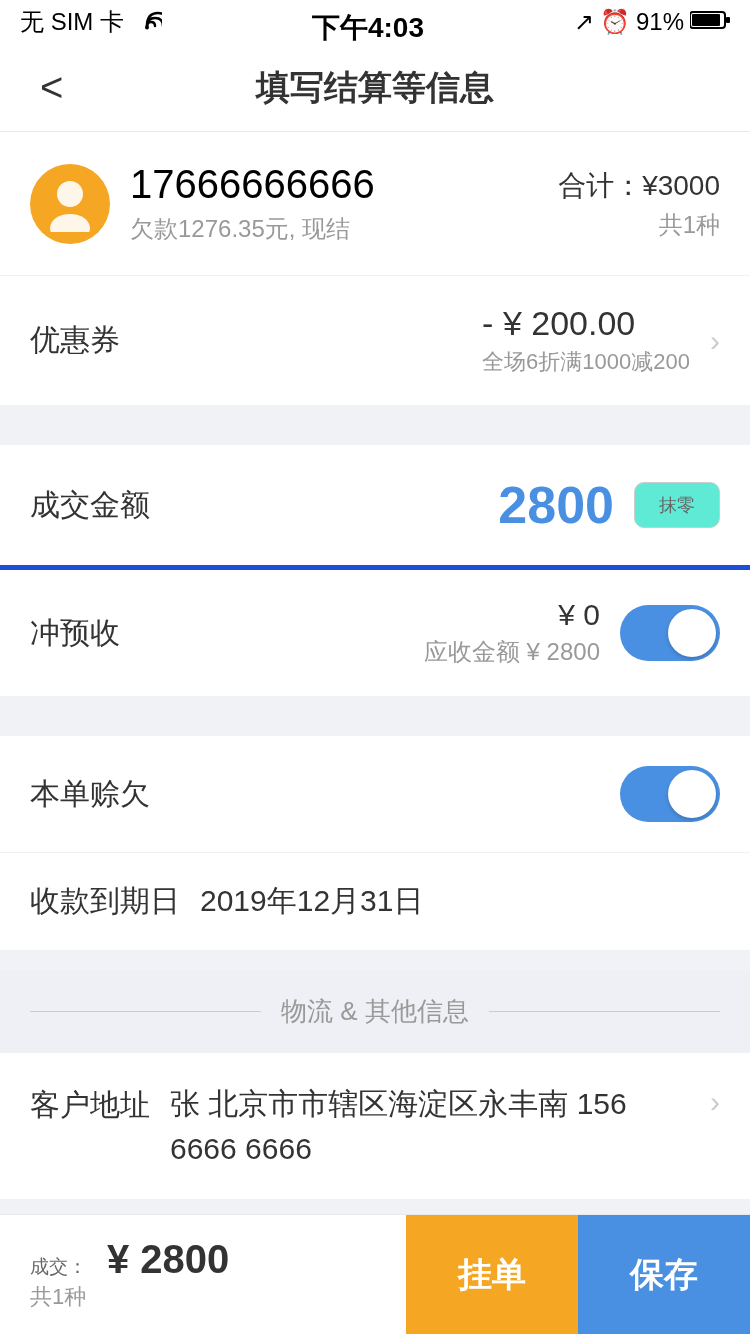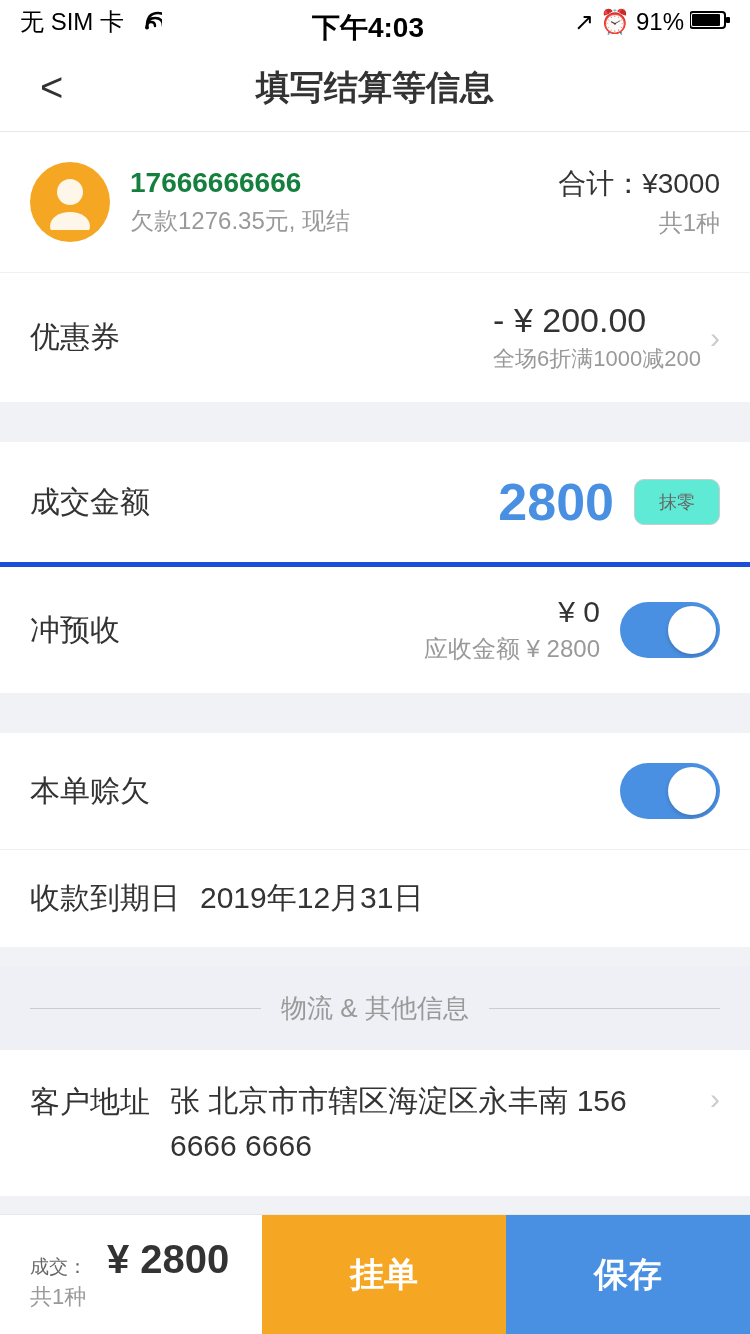--- a/index.html
+++ b/index.html
@@ -71,23 +71,23 @@
       justify-content: space-between;
       padding: 30px 30px;
       background: #fff;
     }
     .customer-left {
       display: flex;
       align-items: center;
       gap: 20px;
     }
     .customer-info .phone {
-      font-size: 28px;
-      font-weight: 700;
-      color: #15803d;
+      font-size: 40px;
+      font-weight: 400;
+      color: #000000;
     }
     .customer-info .debt {
       font-size: 24px;
       color: #999;
       margin-top: 6px;
     }
     .customer-right {
       text-align: right;
     }
     .customer-right .total-count {
@@ -105,21 +105,21 @@
       background: #fff;
       border-top: 1px solid #f0f0f0;
     }
     .coupon-label {
       font-size: 30px;
       color: #333;
     }
     .coupon-right {
       display: flex;
       align-items: center;
-      gap: 9px;
+      gap: 20px;
     }
     .coupon-amount {
       font-size: 34px;
       color: #333;
       font-weight: 500;
     }
     .coupon-desc {
       font-size: 22px;
       color: #999;
       text-align: right;
@@ -336,21 +336,21 @@
       color: #333;
       display: inline;
       margin-left: 20px;
     }
     .bottom-summary .deal-count {
       font-size: 22px;
       color: #999;
     }
     .bottom-btn {
       height: 120px;
-      padding: 0 88px;
+      padding: 0 52px;
       font-size: 34px;
       font-weight: 600;
       color: #fff;
       border: none;
       cursor: pointer;
       display: flex;
       align-items: center;
       justify-content: center;
     }
     .btn-hold {

